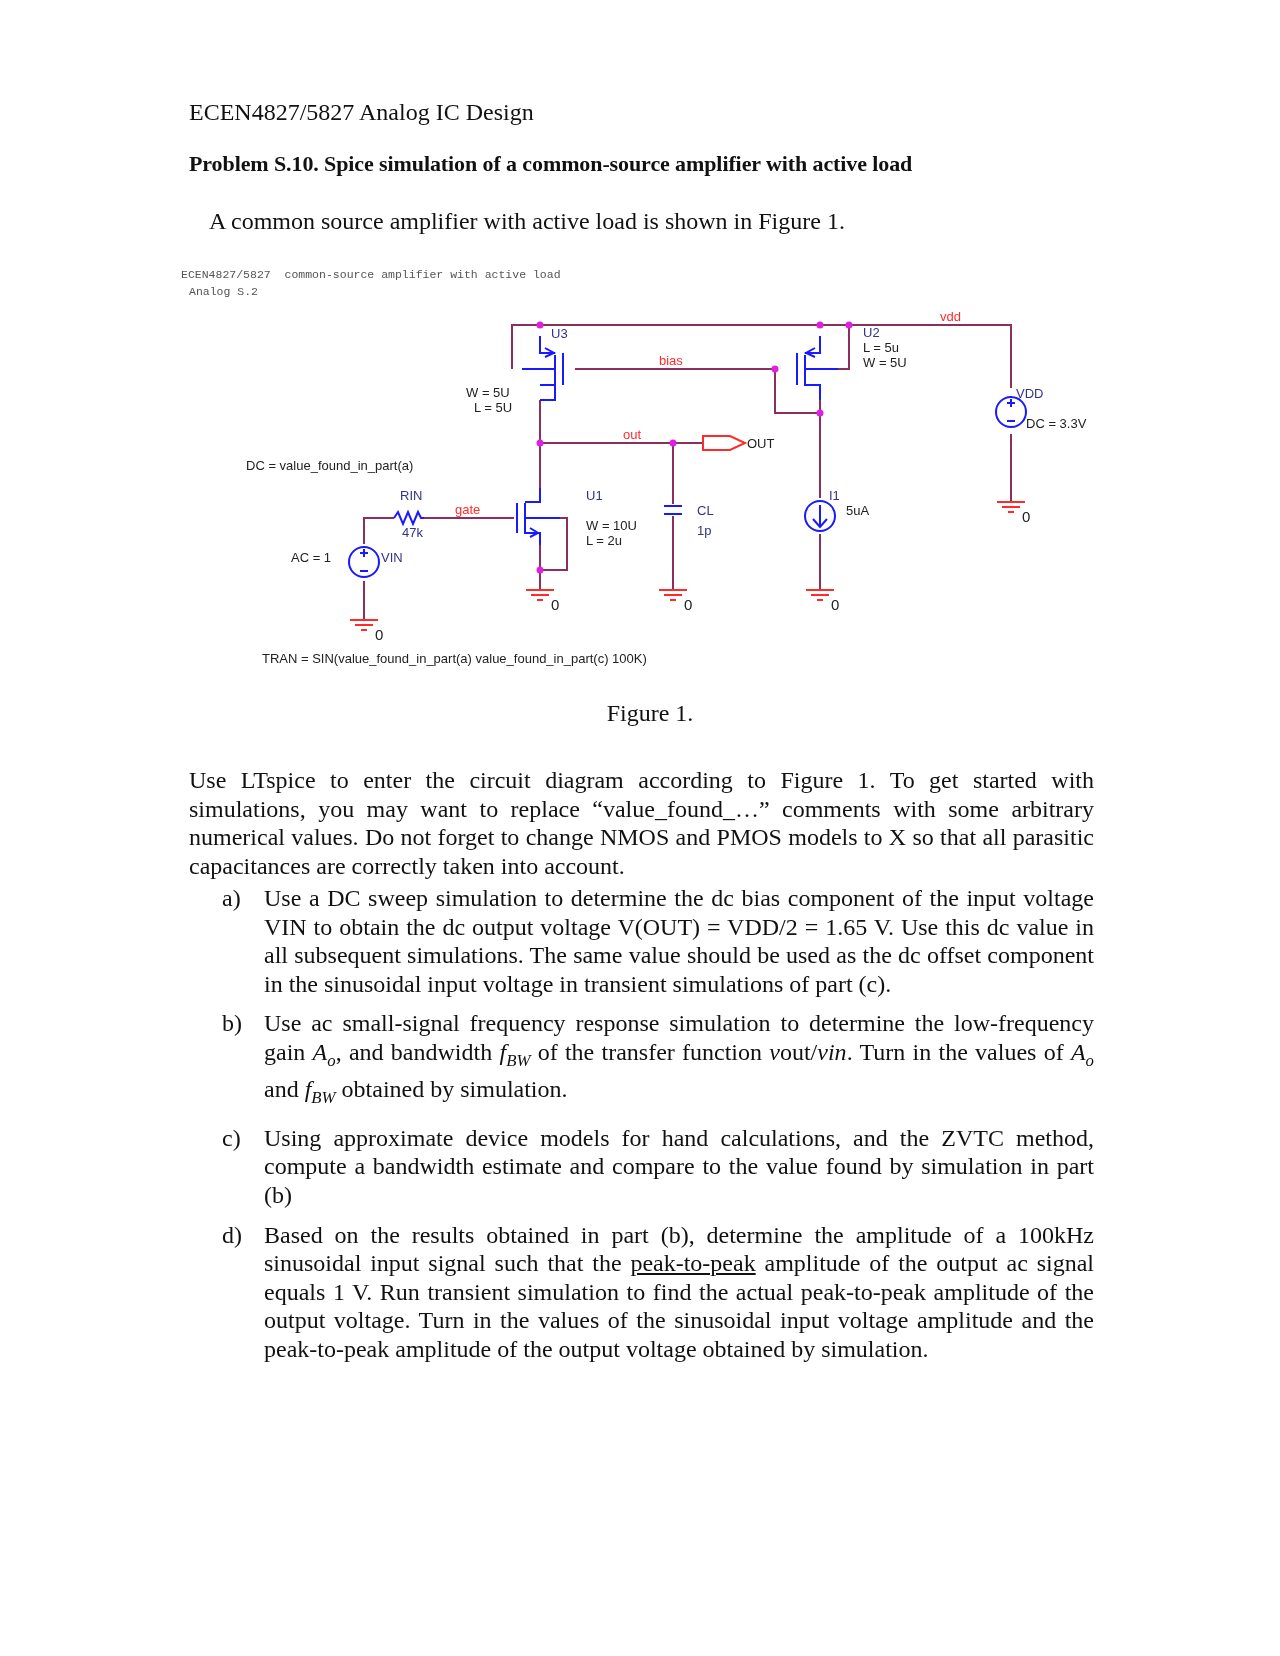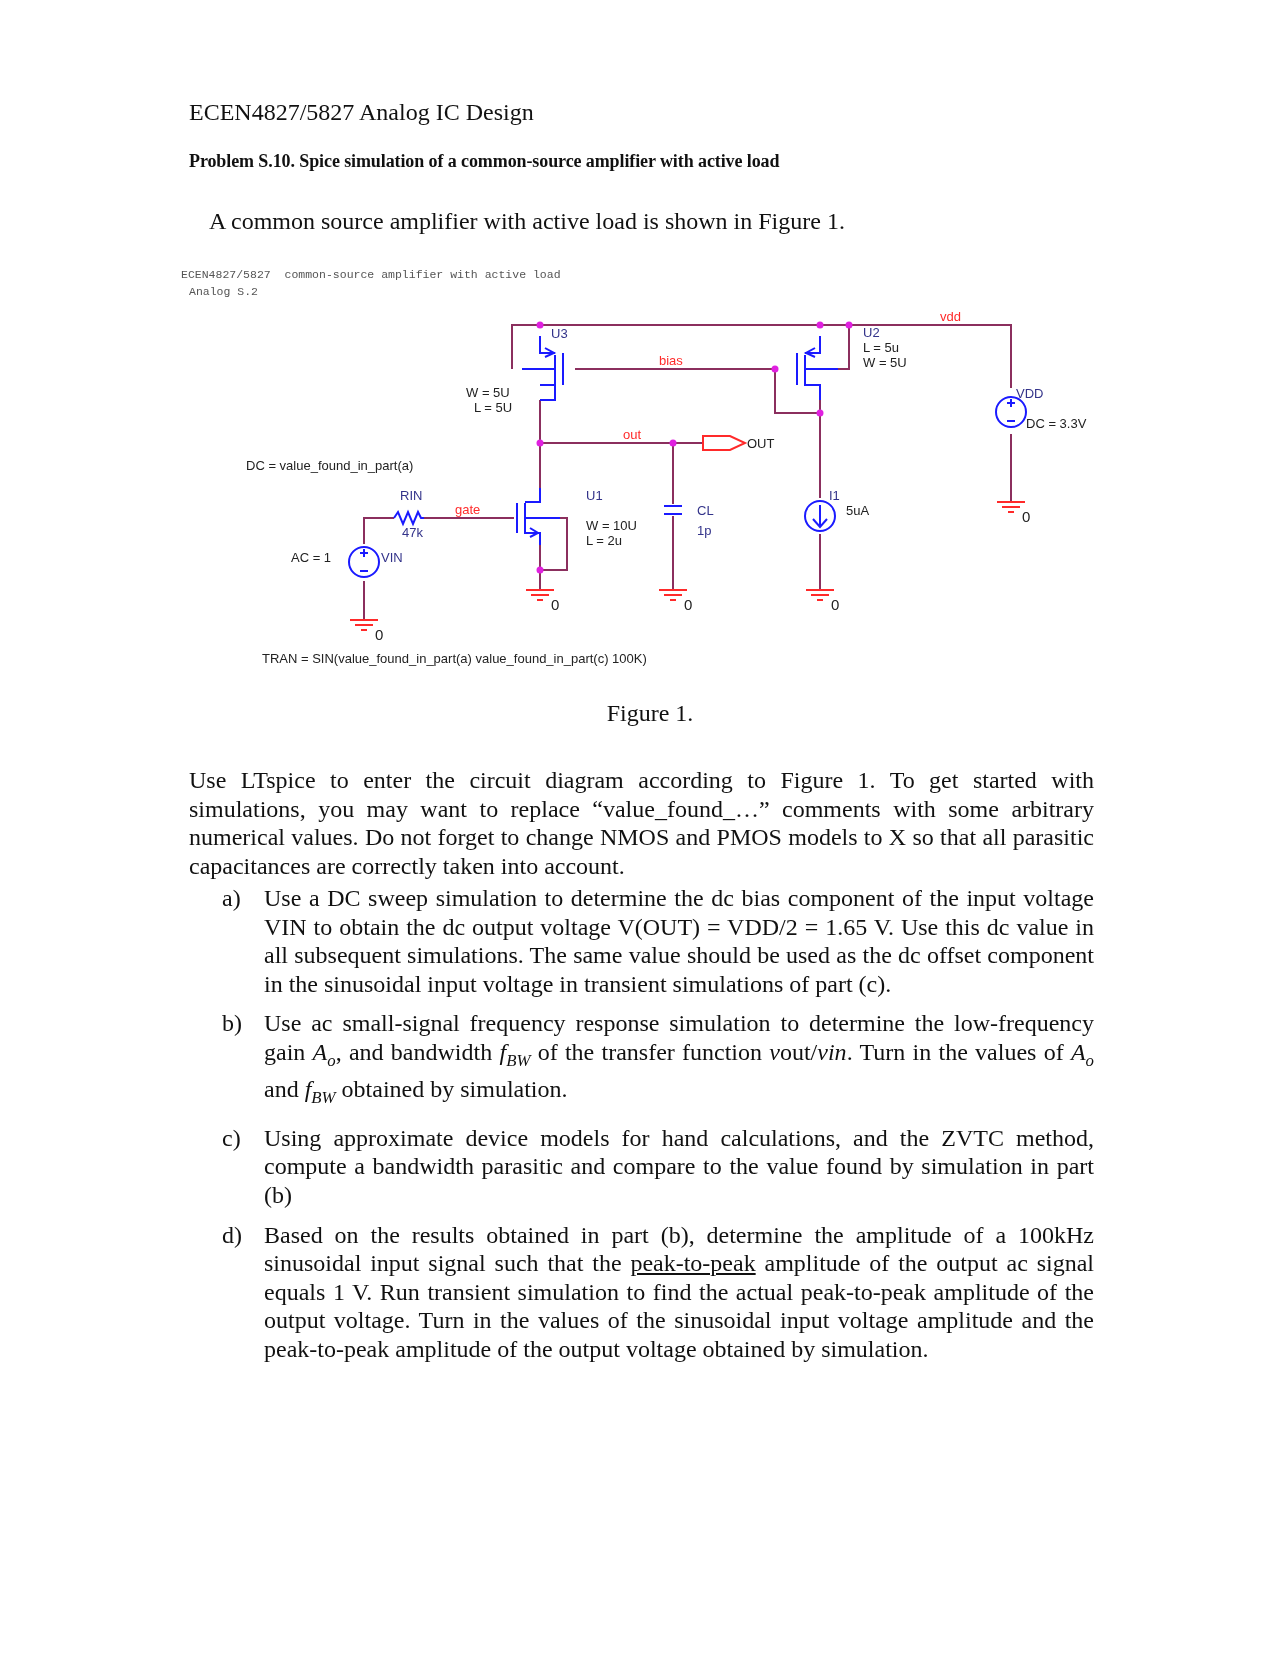--- a/index.html
+++ b/index.html
@@ -1,20 +1,20 @@
 <!DOCTYPE html>
 <html><head>
 <meta charset="utf-8">
 <style>
   html, body { margin: 0; padding: 0; background: #ffffff; }
   body { width: 1280px; height: 1656px; position: relative; overflow: hidden;
          font-family: "Liberation Serif", "DejaVu Serif", serif; color: #111; }
   .abs { position: absolute; }
   .course { left: 189px; top: 74px; font-size: 24px; margin-top: 25px; }
-  .title { left: 189px; top: 151px; font-size: 18px; font-weight: bold; letter-spacing: -0.1px; }
+  .title { left: 189px; top: 151px; font-size: 22px; font-weight: bold; letter-spacing: -0.1px; }
   .intro { left: 189px; top: 208px; font-size: 24px; margin-left: 20px; }
   .mono { font-family: "Liberation Mono", "DejaVu Sans Mono", monospace; font-size: 11.5px; color: #555; }
   .sch-l1 { left: 181px; top: 268px; }
   .sch-l2 { left: 189px; top: 285px; }
   svg.schem { position: absolute; left: 0; top: 0; }
   .sl { font-family: "Liberation Sans", "DejaVu Sans", sans-serif; font-size: 13px; }
   .caption { left: 10px; width: 1280px; text-align: center; top: 700px; font-size: 24px; }
   .para { left: 189px; width: 905px; top: 766px; font-size: 24px; line-height: 28.6px; text-align: justify; }
   .items { left: 222px; width: 872px; top: 884px; font-size: 24px; line-height: 28.6px; margin: 0; padding: 0; list-style: none; }
   .items li { position: relative; padding-left: 42px; text-align: justify; margin-bottom: 11px; }
@@ -203,19 +203,19 @@
   <li>
     <span class="lbl">a)</span>
     <span>Use a DC sweep simulation to determine the dc bias component of the input voltage VIN to obtain the dc output voltage V(OUT) = VDD/2 = 1.65 V. Use this dc value in all subsequent simulations. The same value should be used as the dc offset component in the sinusoidal input voltage in transient simulations of part (c).</span>
   </li>
   <li>
     <span class="lbl">b)</span>
     <span>Use ac small-signal frequency response simulation to determine the low-frequency gain </span><i><span>A</span><sub>o</sub></i><span>, and bandwidth </span><i><span>f</span><sub>BW</sub></i><span> of the transfer function </span><i>v</i><span>out/</span><i>vin</i><span>. Turn in the values of </span><i><span>A</span><sub>o</sub></i><span> and </span><i><span>f</span><sub>BW</sub></i><span> obtained by simulation.</span>
   </li>
   <li>
     <span class="lbl">c)</span>
-    <span>Using approximate device models for hand calculations, and the ZVTC method, compute a bandwidth parasitic and compare to the value found by simulation in part (b)</span>
+    <span>Using approximate device models for hand calculations, and the ZVTC method, compute a bandwidth estimate and compare to the value found by simulation in part (b)</span>
   </li>
   <li>
     <span class="lbl">d)</span>
     <span>Based on the results obtained in part (b), determine the amplitude of a 100kHz sinusoidal input signal such that the </span><span class="u">peak-to-peak</span><span> amplitude of the output ac signal equals 1 V. Run transient simulation to find the actual peak-to-peak amplitude of the output voltage. Turn in the values of the sinusoidal input voltage amplitude and the peak-to-peak amplitude of the output voltage obtained by simulation.</span>
   </li>
 </ol>
 
 </body></html>

